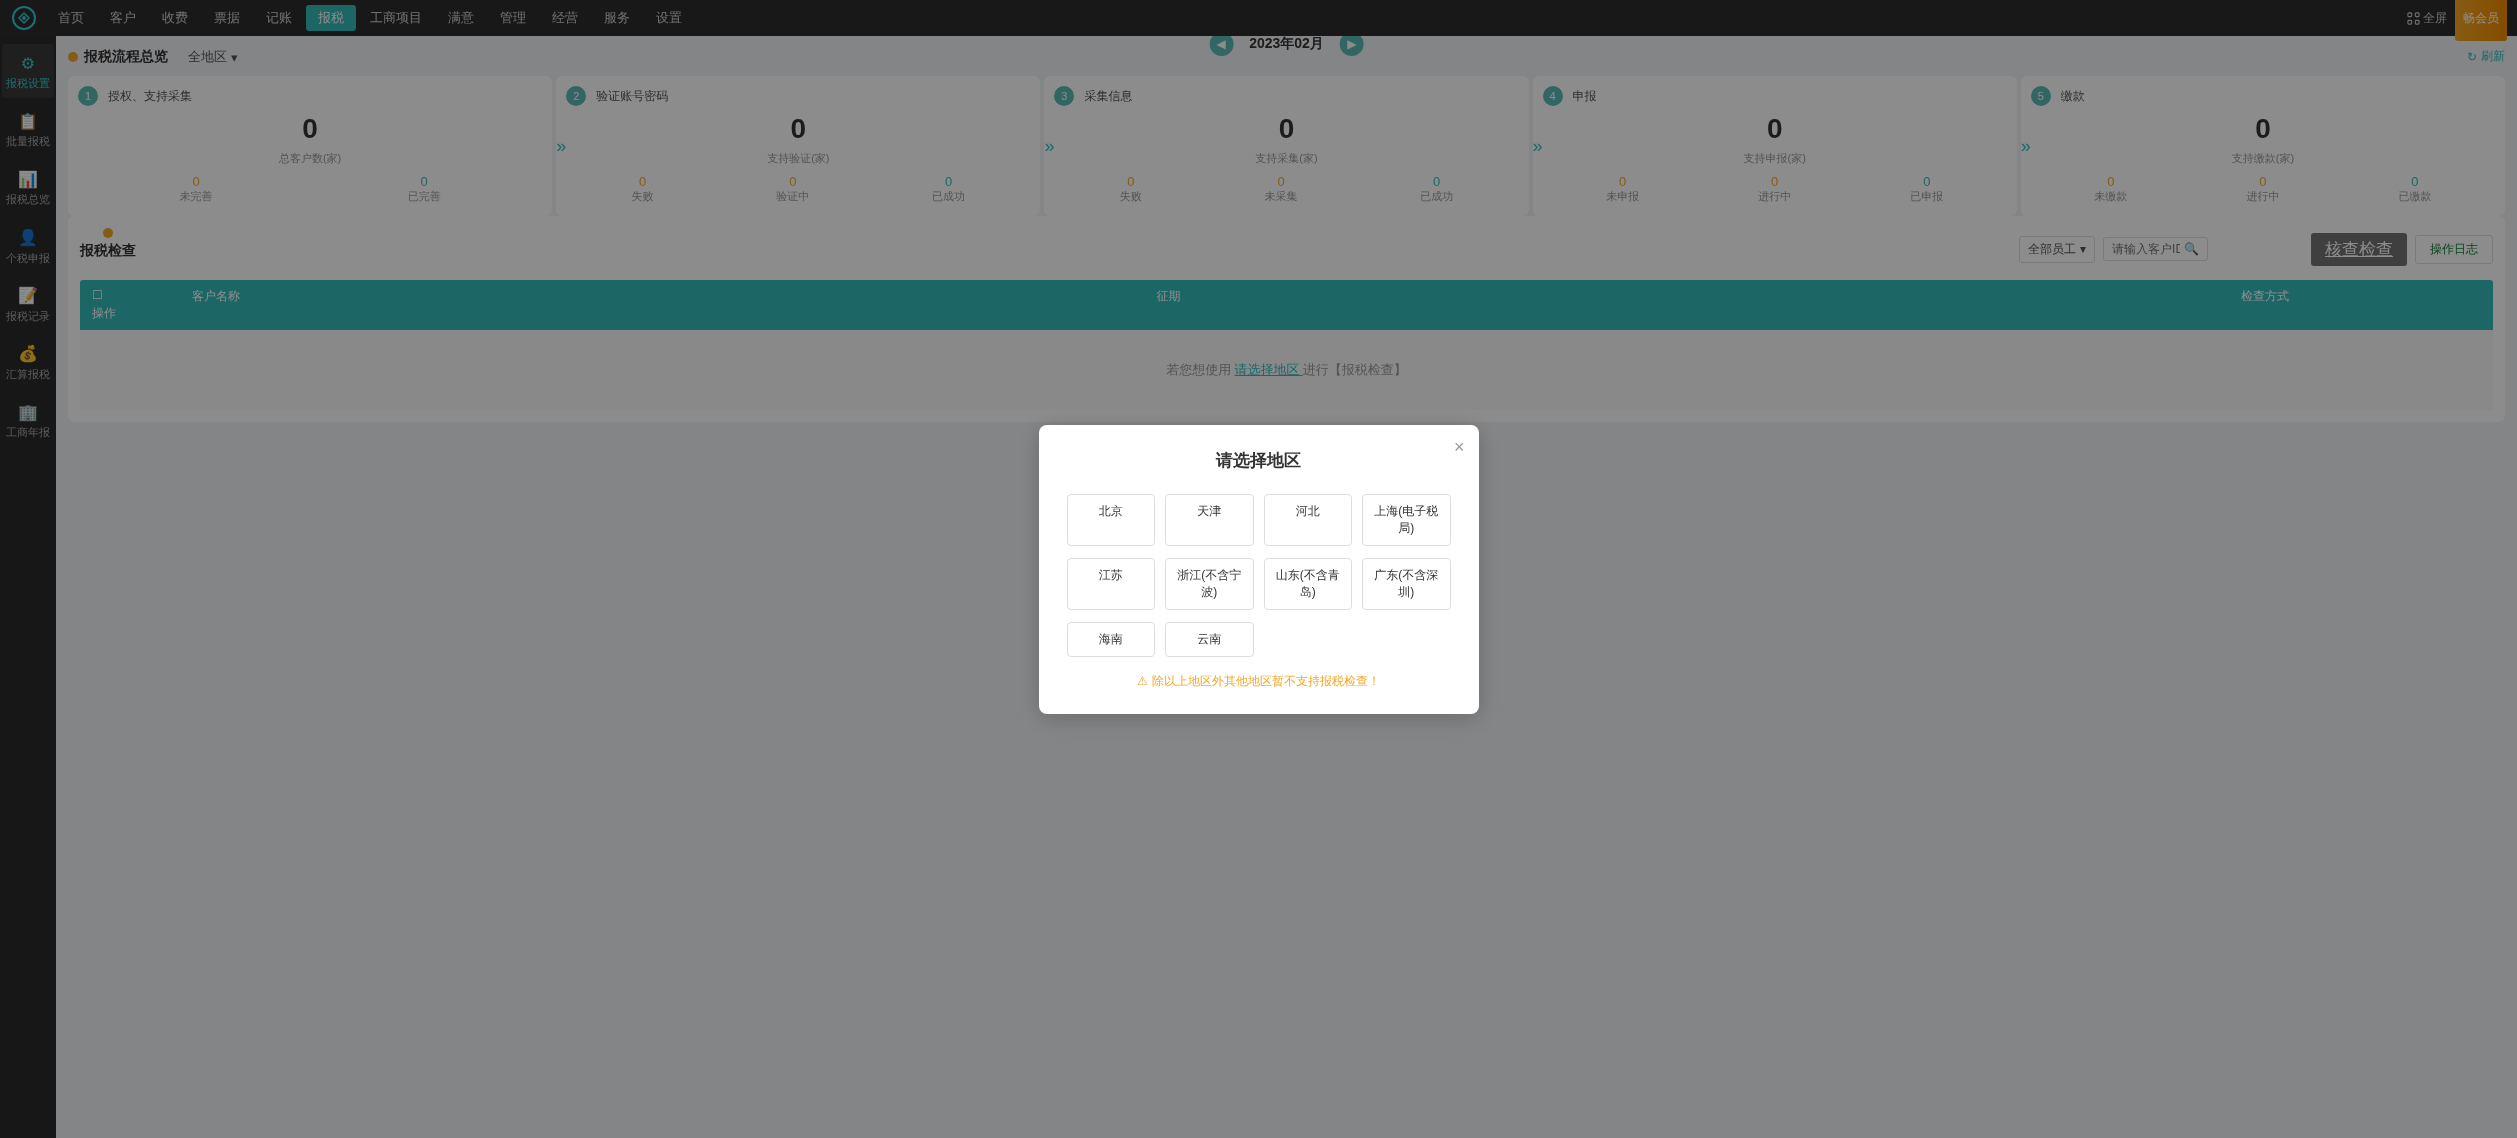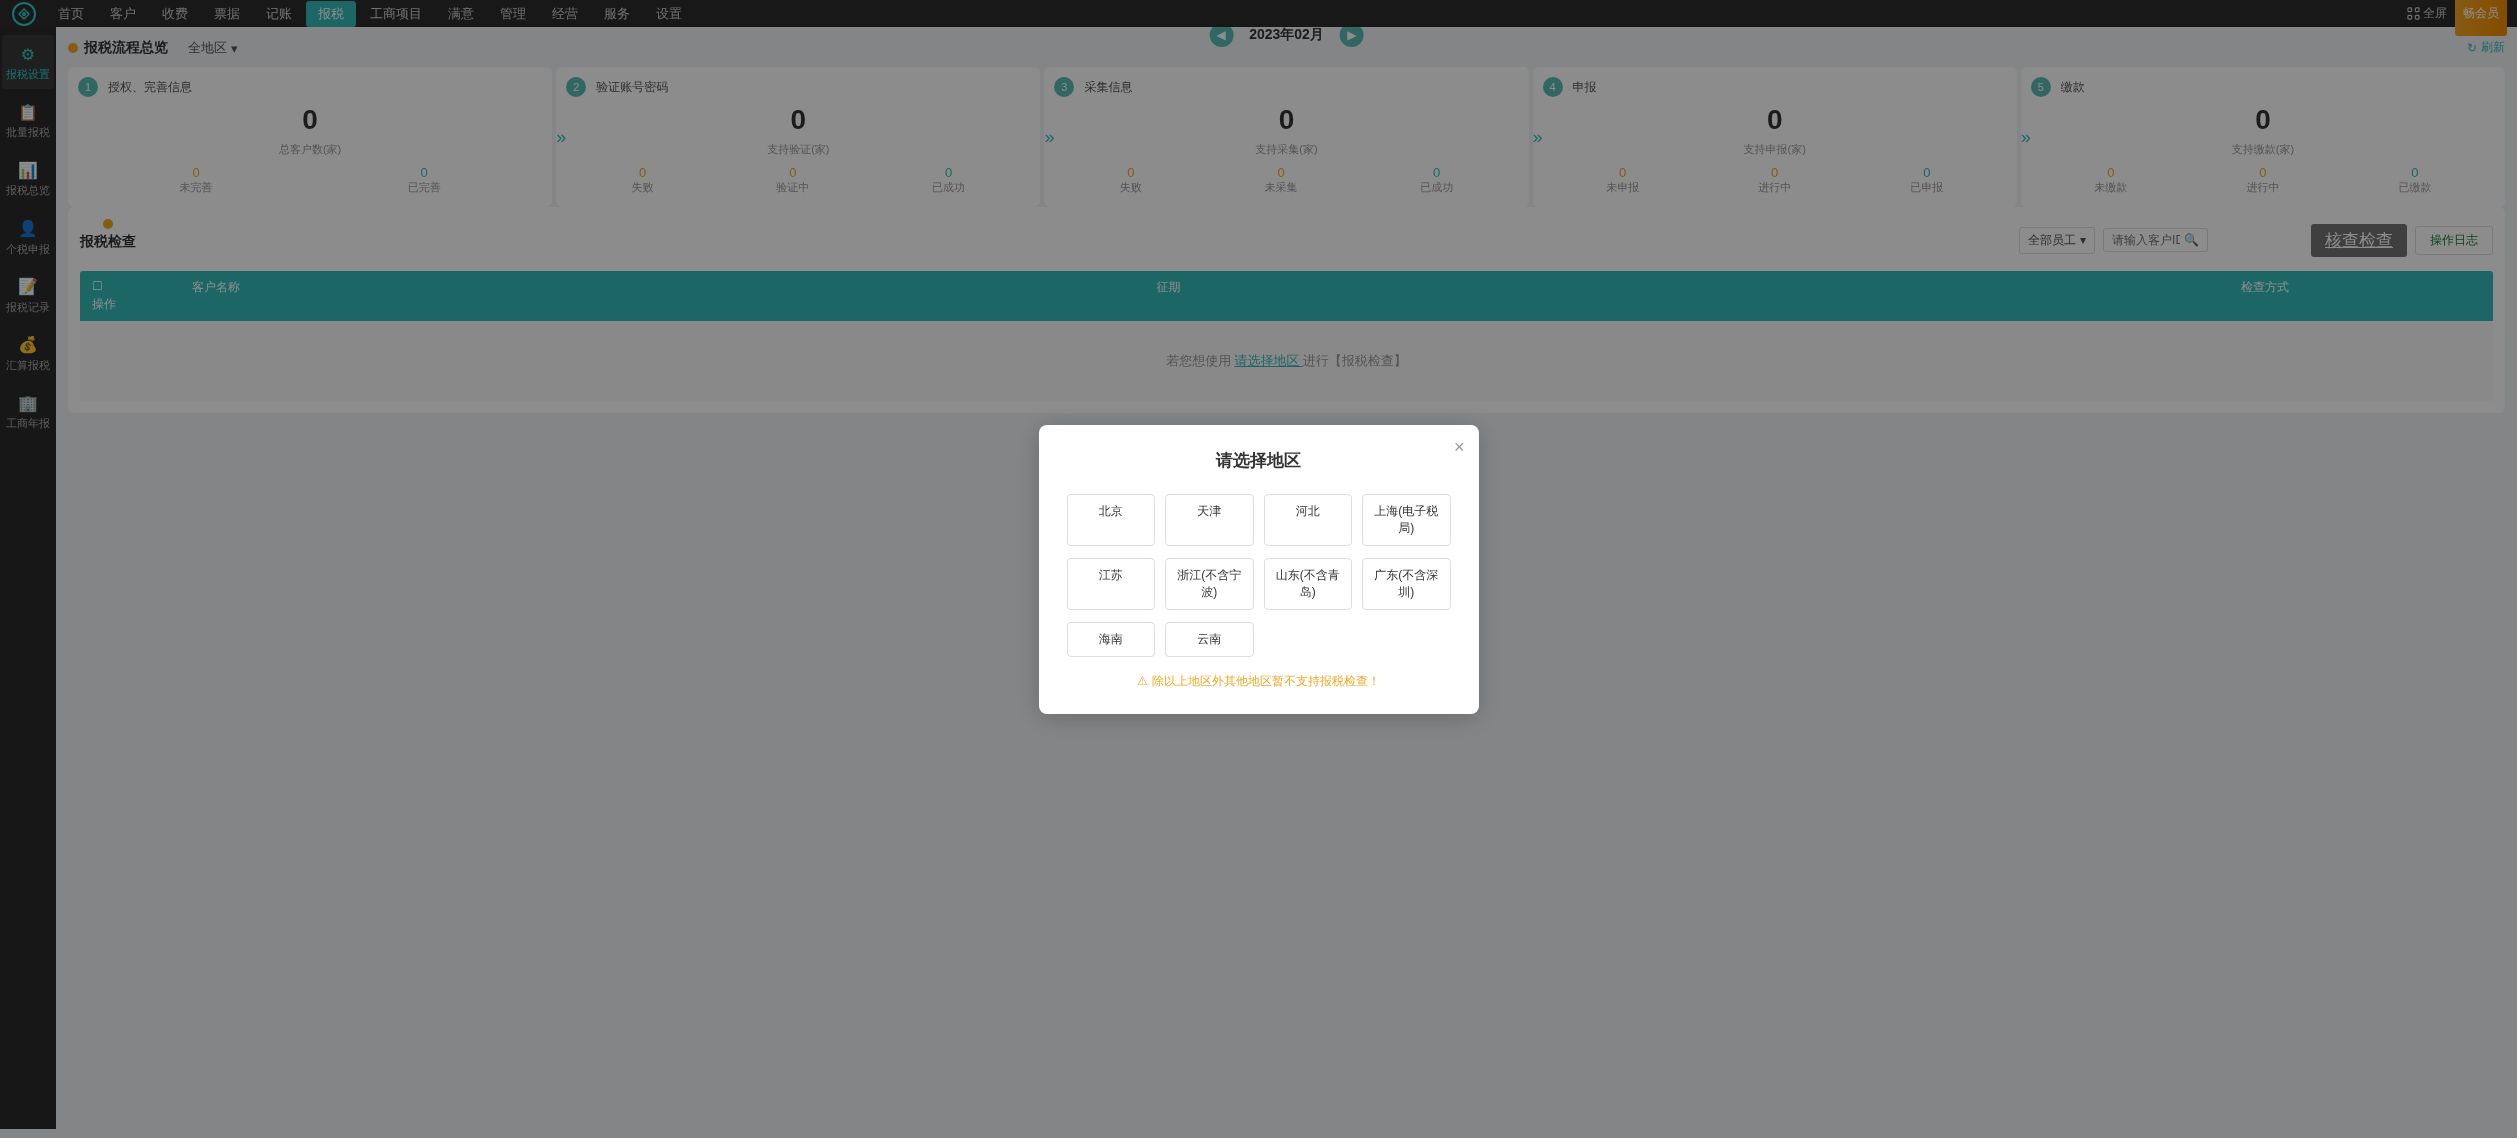--- a/index.html
+++ b/index.html
@@ -1,20 +1,20 @@
 <!DOCTYPE html>
 <html><head>
   <meta charset="utf-8">
   <style>
     * { box-sizing: border-box; margin: 0; padding: 0; }
     body { font-family: "Microsoft YaHei", "PingFang SC", sans-serif; font-size: 13px; background: #f0f2f5; overflow: hidden; }
 
     
     .top-nav {
-      height: 27px;
+      height: 36px;
       background: #2d2d2d;
       display: flex;
       align-items: center;
       padding: 0 10px;
       position: relative;
       z-index: 100;
     }
     .top-nav-logo {
       width: 28px;
       height: 28px;
@@ -495,21 +495,21 @@
       <div class="refresh-btn" style="position:absolute;right:0;top:0;">
         <span>↻</span>
         <span>刷新</span>
       </div>
     </div>
 
     <div class="flow-steps">
 
       <div class="step-card" style="position:relative;">
         <div class="step-num">1</div>
-        <div class="step-title">授权、完善信息</div>
+        <div class="step-title">授权、支持采集</div>
         <div class="step-count">0</div>
         <div class="step-sub">总客户数(家)</div>
         <div class="step-stats">
           <div class="step-stat">
             <div class="num">0</div>
             <div class="lbl">未完善</div>
           </div>
           <div class="step-stat">
             <div class="num teal">0</div>
             <div class="lbl">已完善</div>

